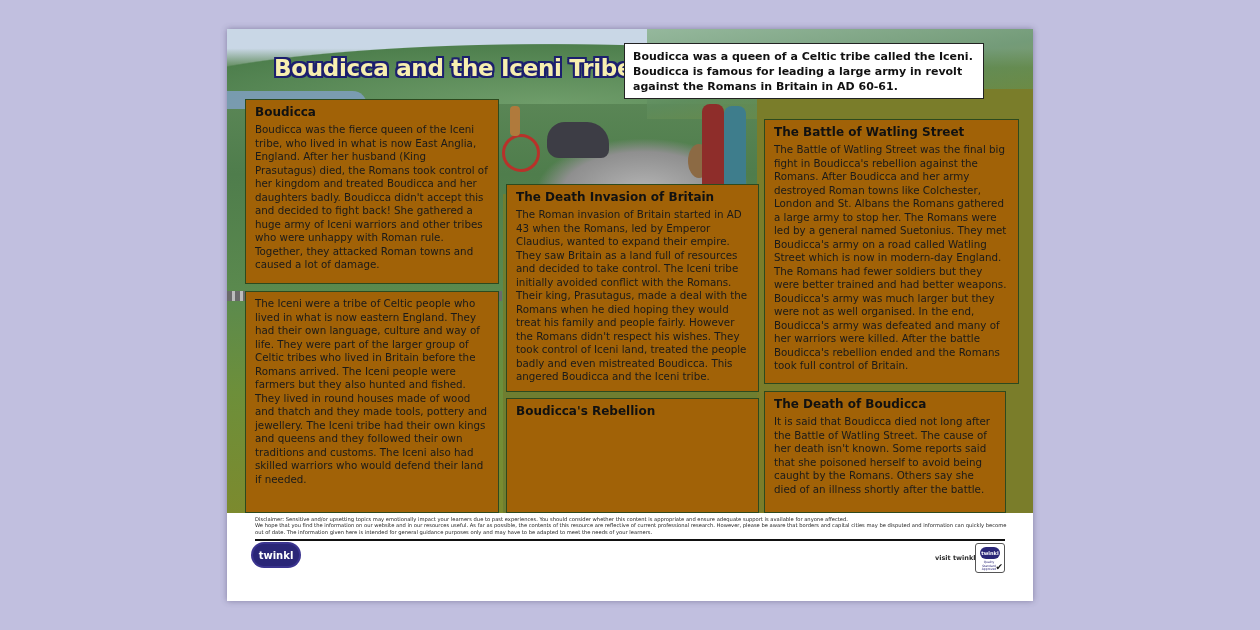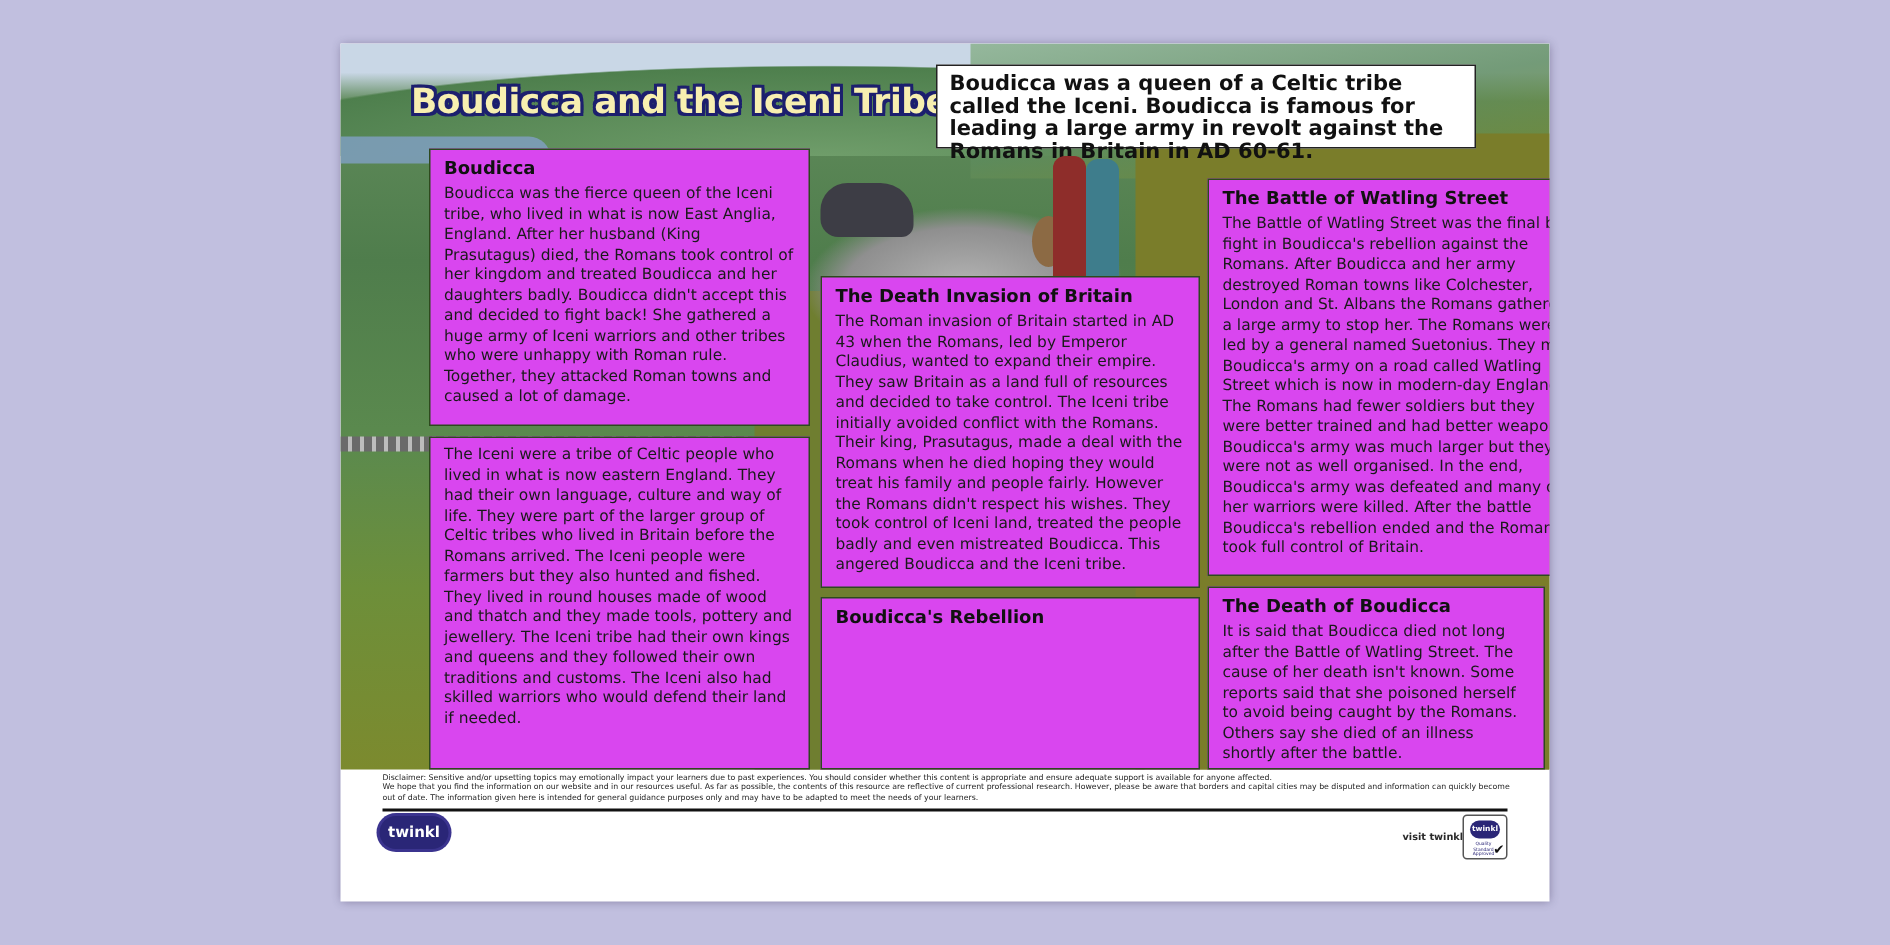--- a/index.html
+++ b/index.html
@@ -31,36 +31,36 @@
     position: absolute; left: 18px; top: 26px;
     font-family: "DejaVu Sans", sans-serif; font-weight: bold; font-size: 23px;
     color: #f7efb0; letter-spacing: -0.3px;
     text-shadow: -2px -2px 0 #1c1f6e, 2px -2px 0 #1c1f6e, -2px 2px 0 #1c1f6e, 2px 2px 0 #1c1f6e,
                  0 2px 0 #1c1f6e, 0 -2px 0 #1c1f6e, 2px 0 0 #1c1f6e, -2px 0 0 #1c1f6e;
     margin-left: 29px;
   }
   .intro {
     position: absolute; left: 397px; top: 14px; width: 360px; height: 56px;
     background: #fff; border: 1.5px solid #222; padding: 5px 8px;
-    font-size: 14px; font-weight: bold; line-height: 15px; color: #111;
+    font-size: 11px; font-weight: bold; line-height: 15px; color: #111;
   }
 
   .box {
-    position: absolute; background: #d946ef; border: 1.5px solid #2d4a1e;
-    padding: 5px 9px; color: #1a1a1a; margin-left: 41px;
+    position: absolute; background: #a16207; border: 1.5px solid #2d4a1e;
+    padding: 5px 9px; color: #1a1a1a;
   }
   .box h2 { font-size: 12px; font-weight: bold; margin-bottom: 4px; color: #111; }
   .box p { font-size: 10.3px; line-height: 13.5px; }
 
   #box-boudicca   { left: 18px;  top: 70px;  width: 254px; height: 185px; }
   #box-iceni      { left: 18px;  top: 262px; width: 254px; height: 222px; }
   #box-invasion   { left: 279px; top: 155px; width: 253px; height: 208px; }
   #box-rebellion  { left: 279px; top: 369px; width: 253px; height: 115px; }
   #box-battle     { left: 537px; top: 90px;  width: 255px; height: 265px; }
-  #box-death      { left: 537px; top: 362px; width: 225px; height: 122px; }
+  #box-death      { left: 537px; top: 362px; width: 242px; height: 122px; }
 
   .figures { position:absolute; left: 275px; top: 75px; width: 260px; height: 110px; }
   .chariot { position:absolute; left:0; top:30px; width:38px; height:38px; border:3px solid #b8322a; border-radius:50%; }
   .rider { position:absolute; left:8px; top:2px; width:10px; height:30px; background:#b07a3c; border-radius:4px; }
   .horse { position:absolute; left:45px; top:18px; width:62px; height:36px; background:#3d3d45; border-radius:18px 22px 8px 12px; }
   .warrior1 { position:absolute; left:200px; top:0; width:22px; height:108px; background:#8e2d2a; border-radius:8px 8px 2px 2px; }
   .warrior2 { position:absolute; left:222px; top:2px; width:22px; height:104px; background:#3e7d8c; border-radius:8px 8px 2px 2px; }
   .shield { position:absolute; left:186px; top:40px; width:22px; height:34px; background:#8c6a44; border-radius:50%; }
 
   .disclaimer {

